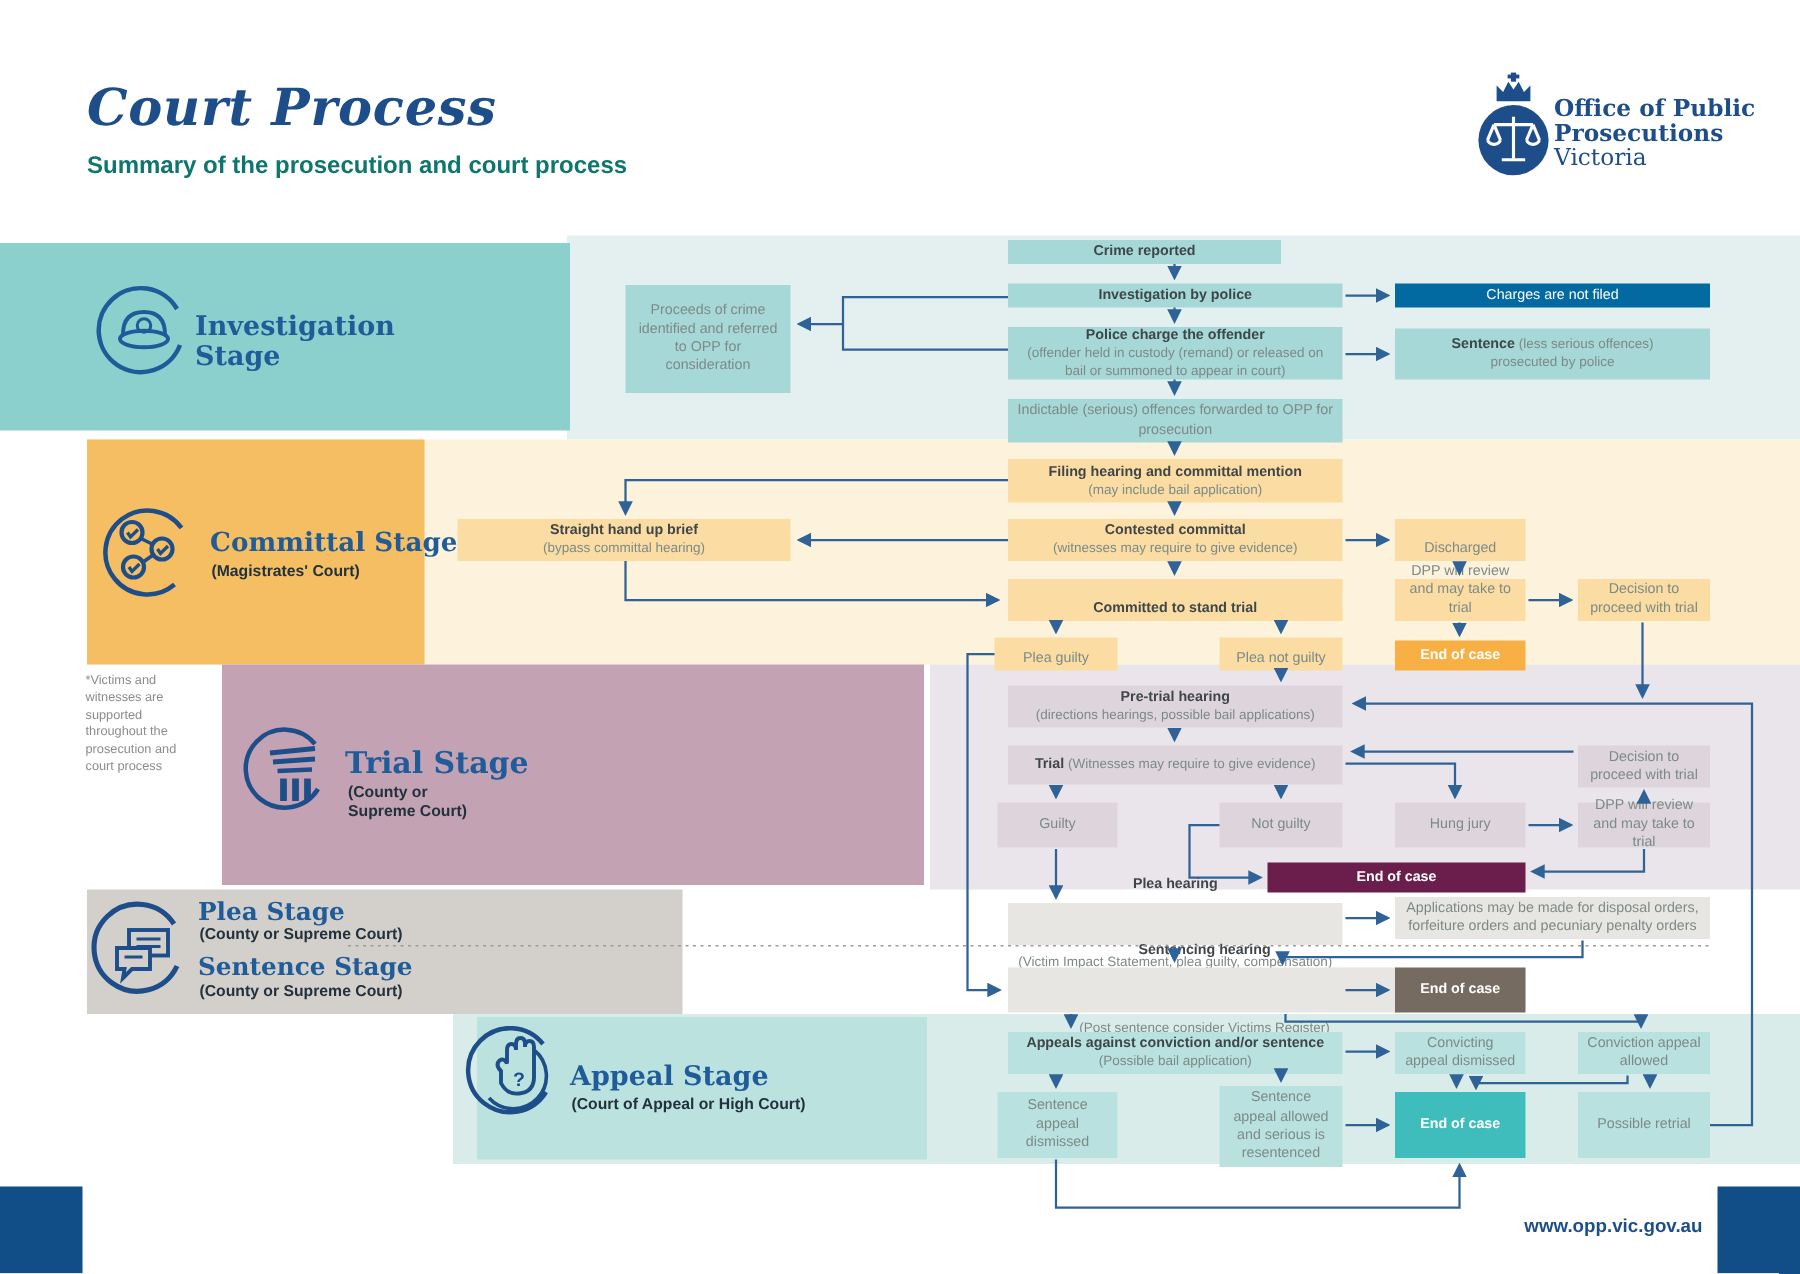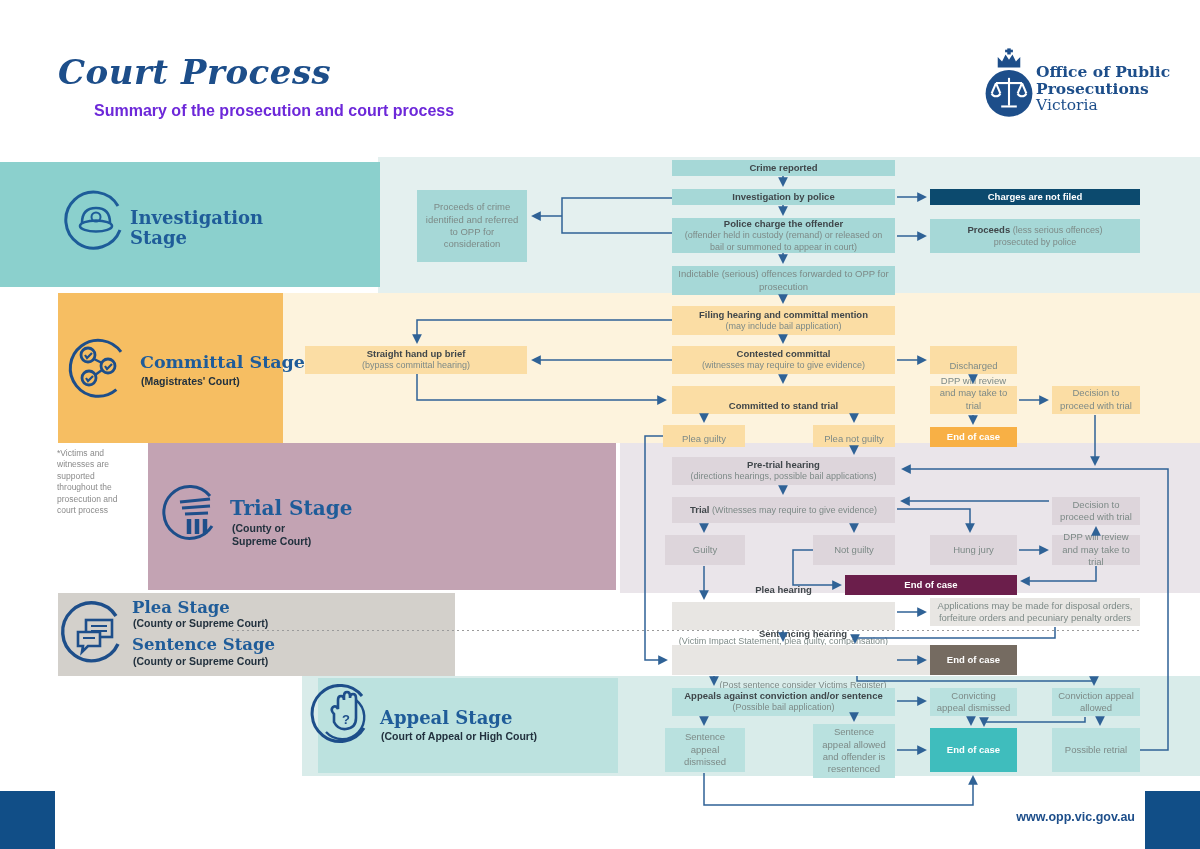--- a/index.html
+++ b/index.html
@@ -1,21 +1,21 @@
 <!DOCTYPE html>
 <html><head>
 <meta charset="utf-8">
 <style>
   html,body{margin:0;padding:0;background:#fff;}
   #page{position:relative;width:1200px;height:849px;background:#ffffff;overflow:hidden;
         font-family:"Liberation Sans",sans-serif;}
   
   .title{position:absolute;left:58px;top:52px;font-family:"DejaVu Serif",serif;
          font-weight:700;font-size:34px;color:#1d4e8a;letter-spacing:.5px;font-style:italic;}
-  .subtitle{position:absolute;left:58px;top:102px;font-weight:700;font-size:16px;color:#6d28d9;margin-left:36px;}
+  .subtitle{position:absolute;left:58px;top:102px;font-weight:700;font-size:16px;color:#0f766e;}
   .logo{position:absolute;left:983px;top:46px;width:210px;height:90px;}
   .logo-text{position:absolute;left:53px;top:18px;color:#1d4e8a;font-family:"DejaVu Serif",serif;line-height:1.08;}
   .logo-text .b{font-weight:700;font-size:15.5px;}
   .logo-text .r{font-weight:400;font-size:15.5px;}
   
   .band,.blk{position:absolute;}
   .band1{left:378px;top:157px;width:822px;height:136px;background:#e4f0ef;}
   .blk1{left:0;top:162px;width:380px;height:125px;background:#8bd0cd;}
   .band2{left:58px;top:293px;width:1142px;height:150px;background:#fdf3dd;}
   .blk2{left:58px;top:293px;width:225px;height:150px;background:#f6be62;}
@@ -32,21 +32,21 @@
   .stage-h{position:absolute;font-family:"DejaVu Serif",serif;font-weight:700;color:#1f5c99;line-height:1.12;}
   .stage-s{position:absolute;font-weight:700;font-size:10.5px;color:#22313e;line-height:1.2;}
   .note{position:absolute;left:57px;top:448px;width:80px;font-size:8.5px;color:#8b8b8b;line-height:1.35;}
   .sicon{position:absolute;}
   
   .box{position:absolute;display:flex;flex-direction:column;justify-content:center;align-items:center;
        text-align:center;font-size:9.5px;line-height:1.3;padding:2px 6px;box-sizing:border-box;}
   .box .t{font-weight:700;color:#3f464a;}
   .box .s{color:#7d8a87;font-size:9px;}
   .box.muted{color:#7d8a87;}
-  .c-teal{background:#a6d8d7;} .c-teal-strong{background:#0c4a6e;color:#fff;font-weight:700;text-align:right;}
+  .c-teal{background:#a6d8d7;} .c-teal-strong{background:#0369a1;color:#fff;font-weight:400;text-align:right;}
   .c-orange{background:#fbdda4;justify-content:flex-end;} .c-orange-strong{background:#f8b045;color:#fff;font-weight:700;}
   .c-mauve{background:#ddd5db;} .c-maroon{background:#6b1e4b;color:#fff;font-weight:700;}
   .c-gray{background:#e8e6e3;gap:40px;} .c-taupe{background:#756b61;color:#fff;font-weight:700;}
   .c-aqua{background:#b9e1df;} .c-aqua-strong{background:#3fbdbd;color:#fff;font-weight:700;}
   #connectors{position:absolute;left:0;top:0;pointer-events:none;}
 </style>
 </head>
 <body>
 
 <div id="page">
@@ -139,35 +139,35 @@
   <div class="stage-h" style="left:230px;top:497px;font-size:20px">Trial Stage</div>
   <div class="stage-s" style="left:232px;top:522px;width:100px">(County or Supreme Court)</div>
   <div class="stage-h" style="left:132px;top:599px;font-size:16.5px">Plea Stage</div>
   <div class="stage-s" style="left:133px;top:617px">(County or Supreme Court)</div>
   <div class="stage-h" style="left:132px;top:636px;font-size:16.5px">Sentence Stage</div>
   <div class="stage-s" style="left:133px;top:655px">(County or Supreme Court)</div>
   <div class="stage-h" style="left:380px;top:708px;font-size:18px">Appeal Stage</div>
   <div class="stage-s" style="left:381px;top:730px">(Court of Appeal or High Court)</div>
   <div class="note">*Victims and witnesses are supported throughout the prosecution and court process</div>
 
-  <div class="box c-teal" style="left:672px;top:160px;width:223px;height:16px">
+  <div class="box c-teal" style="left:672px;top:160px;width:182px;height:16px">
       <span class="t">Crime reported</span>
     </div>
   <div class="box c-teal" style="left:672px;top:189px;width:223px;height:16px">
       <span class="t">Investigation by police</span>
     </div>
   <div class="box c-teal-strong" style="left:930px;top:189px;width:210px;height:16px">
       <span>Charges are not filed</span>
     </div>
   <div class="box c-teal" style="left:672px;top:218px;width:223px;height:35px">
       <span class="t">Police charge the offender</span>
       <span class="s">(offender held in custody (remand) or released on bail or summoned to appear in court)</span>
     </div>
   <div class="box c-teal" style="left:930px;top:219px;width:210px;height:34px">
-      <div><span class="t">Proceeds</span><span class="s"> (less serious offences)</span></div>
+      <div><span class="t">Sentence</span><span class="s"> (less serious offences)</span></div>
       <div class="s">prosecuted by police</div>
     </div>
   <div class="box c-teal muted" style="left:417px;top:190px;width:110px;height:72px">
       <span>Proceeds of crime identified and referred to OPP for consideration</span>
     </div>
   <div class="box c-teal muted" style="left:672px;top:266px;width:223px;height:29px">
       <span>Indictable (serious) offences forwarded to OPP for prosecution</span>
     </div>
 
   <div class="box c-orange" style="left:672px;top:306px;width:223px;height:29px">
@@ -252,21 +252,21 @@
   <div class="box c-aqua muted" style="left:930px;top:688px;width:87px;height:28px">
       <span>Convicting appeal dismissed</span>
     </div>
   <div class="box c-aqua muted" style="left:1052px;top:688px;width:88px;height:28px">
       <span>Conviction appeal allowed</span>
     </div>
   <div class="box c-aqua muted" style="left:665px;top:728px;width:80px;height:44px">
       <span>Sentence appeal dismissed</span>
     </div>
   <div class="box c-aqua muted" style="left:813px;top:724px;width:82px;height:54px">
-      <span>Sentence appeal allowed and offender is resentenced</span>
+      <span>Sentence appeal allowed and serious is resentenced</span>
     </div>
   <div class="box c-aqua-strong" style="left:930px;top:728px;width:87px;height:44px">
       <span>End of case</span>
     </div>
   <div class="box c-aqua muted" style="left:1052px;top:728px;width:88px;height:44px">
       <span>Possible retrial</span>
     </div>
 
   <div class="website">www.opp.vic.gov.au</div>
 

